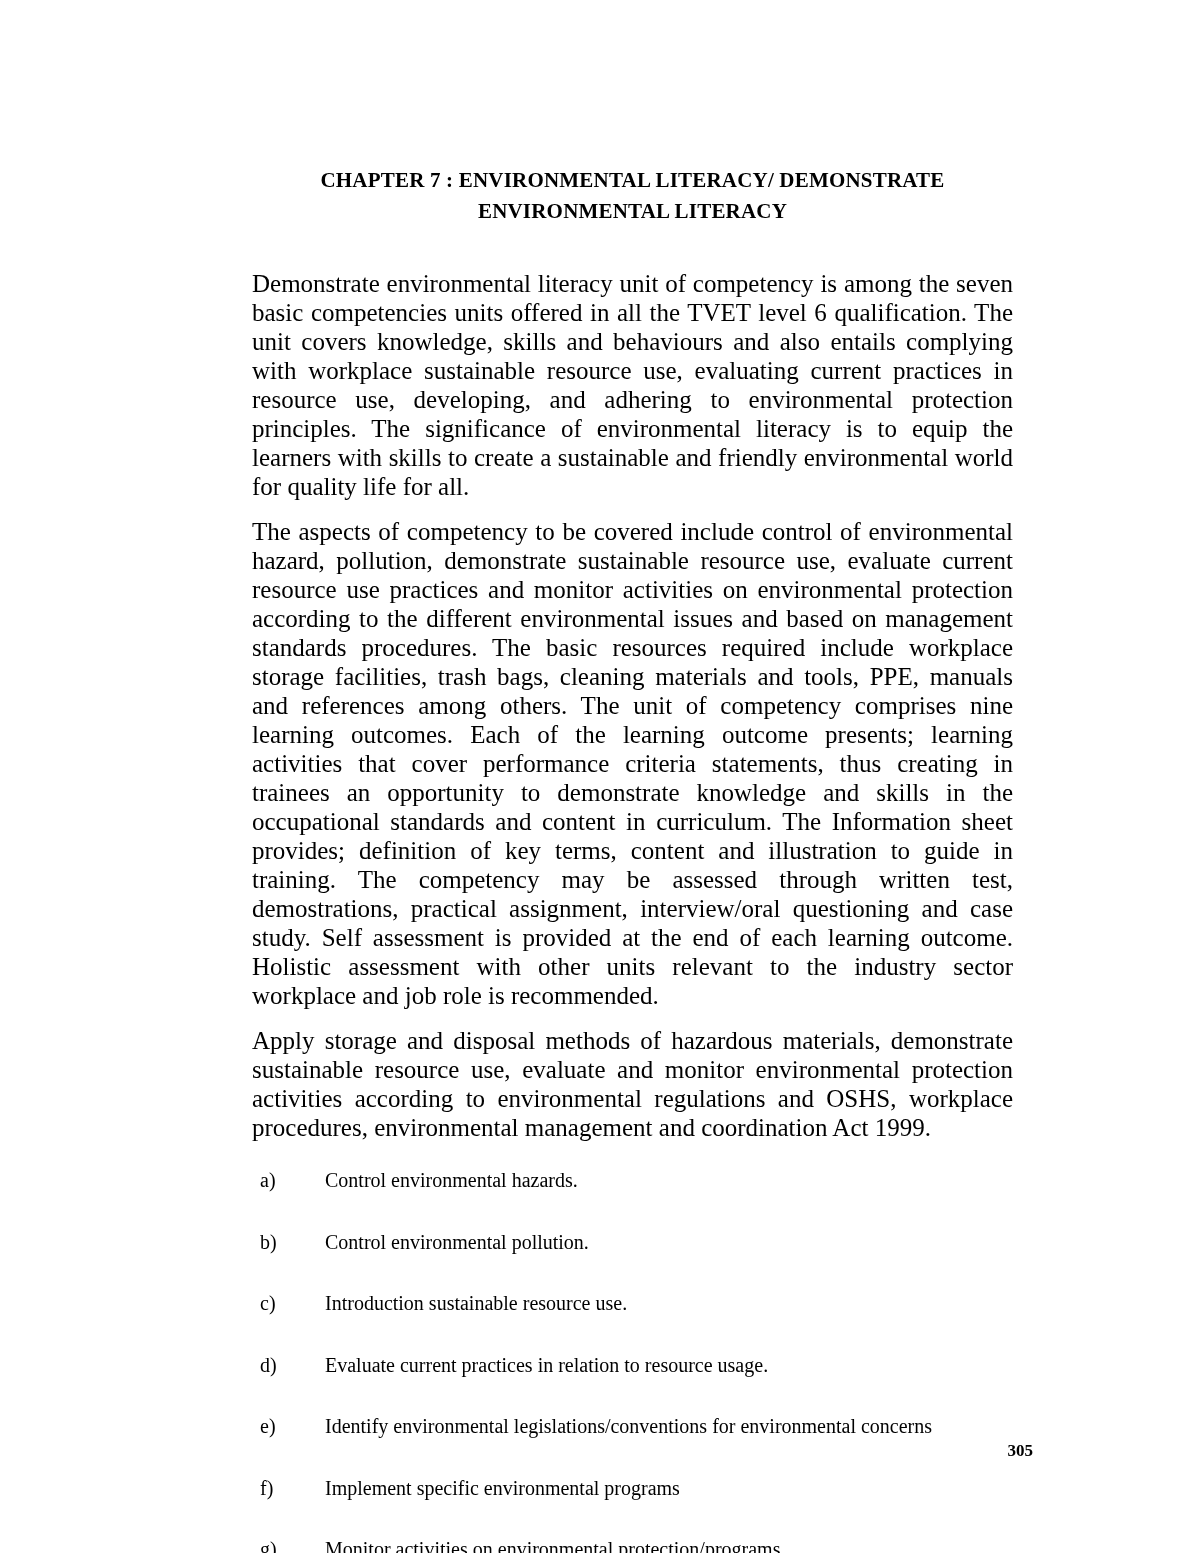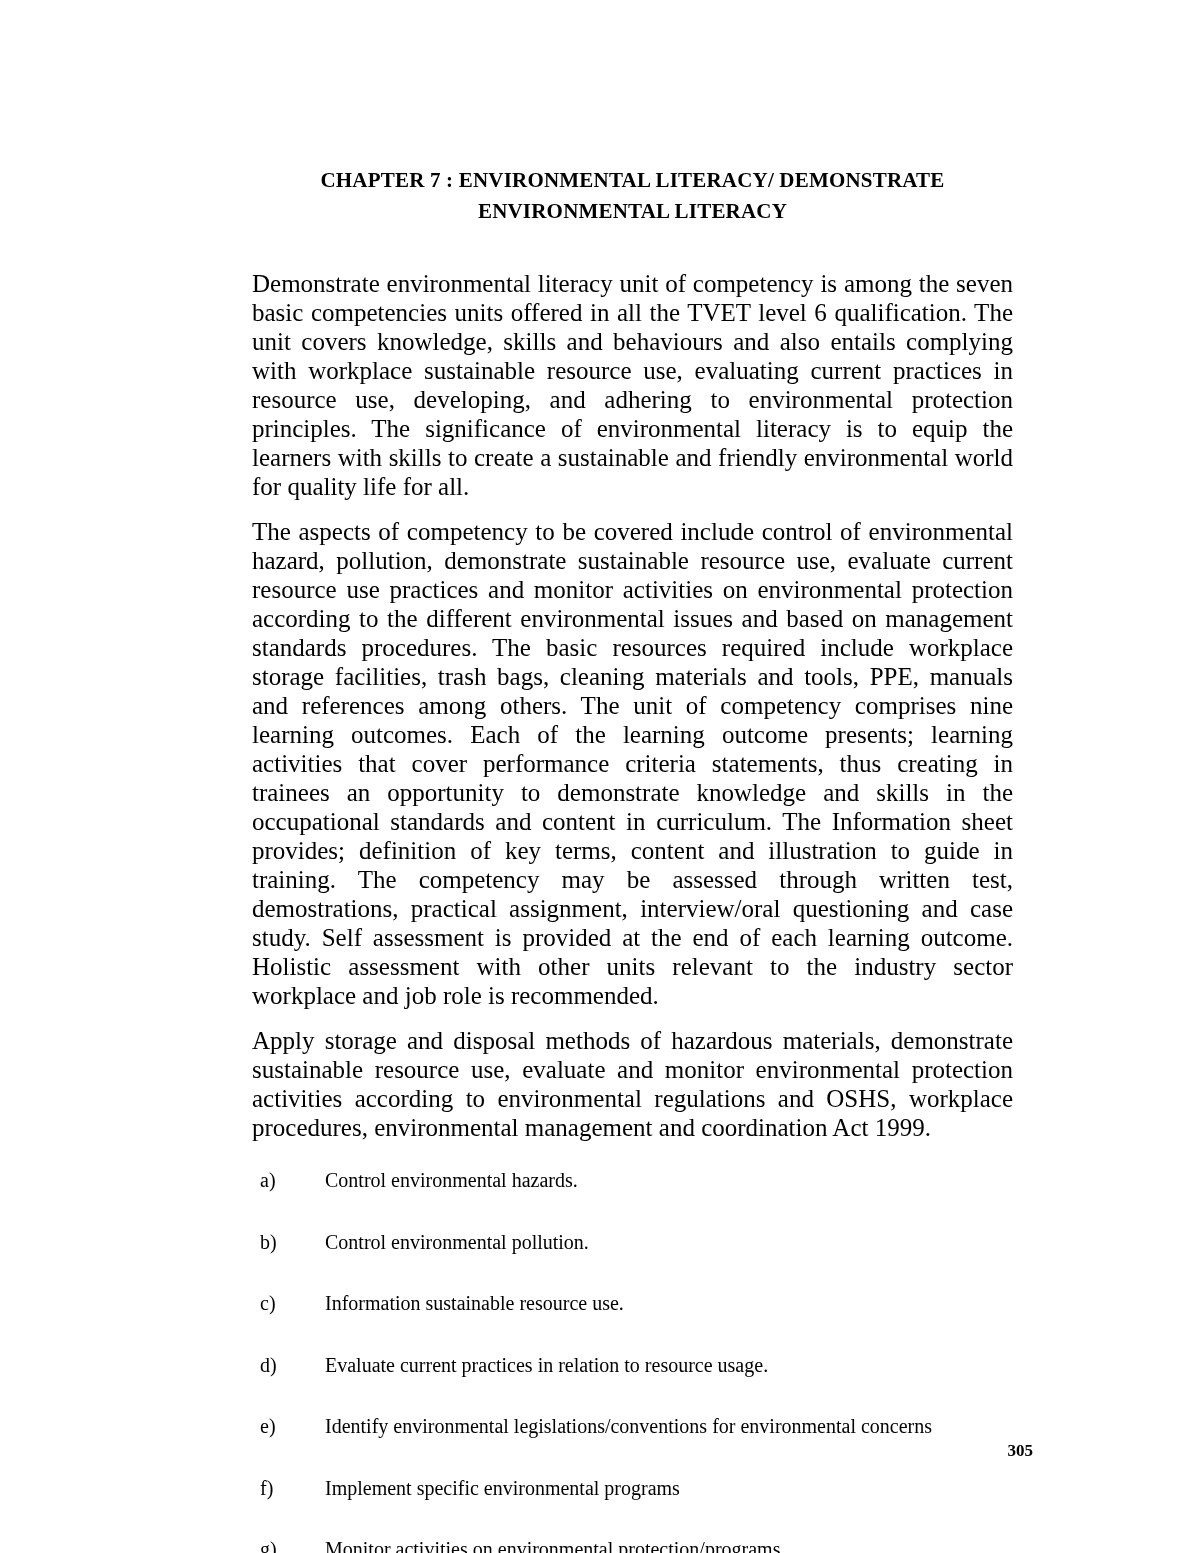--- a/index.html
+++ b/index.html
@@ -79,21 +79,21 @@
     <div class="outcome-item">
       <span class="li-label">a)</span>
       <span class="li-text">Control environmental hazards.</span>
     </div>
     <div class="outcome-item">
       <span class="li-label">b)</span>
       <span class="li-text">Control environmental pollution.</span>
     </div>
     <div class="outcome-item">
       <span class="li-label">c)</span>
-      <span class="li-text">Information sustainable resource use.</span>
+      <span class="li-text">Introduction sustainable resource use.</span>
     </div>
     <div class="outcome-item">
       <span class="li-label">d)</span>
       <span class="li-text">Evaluate current practices in relation to resource usage.</span>
     </div>
     <div class="outcome-item">
       <span class="li-label">e)</span>
       <span class="li-text">Identify environmental legislations/conventions for environmental concerns</span>
     </div>
     <div class="outcome-item">

